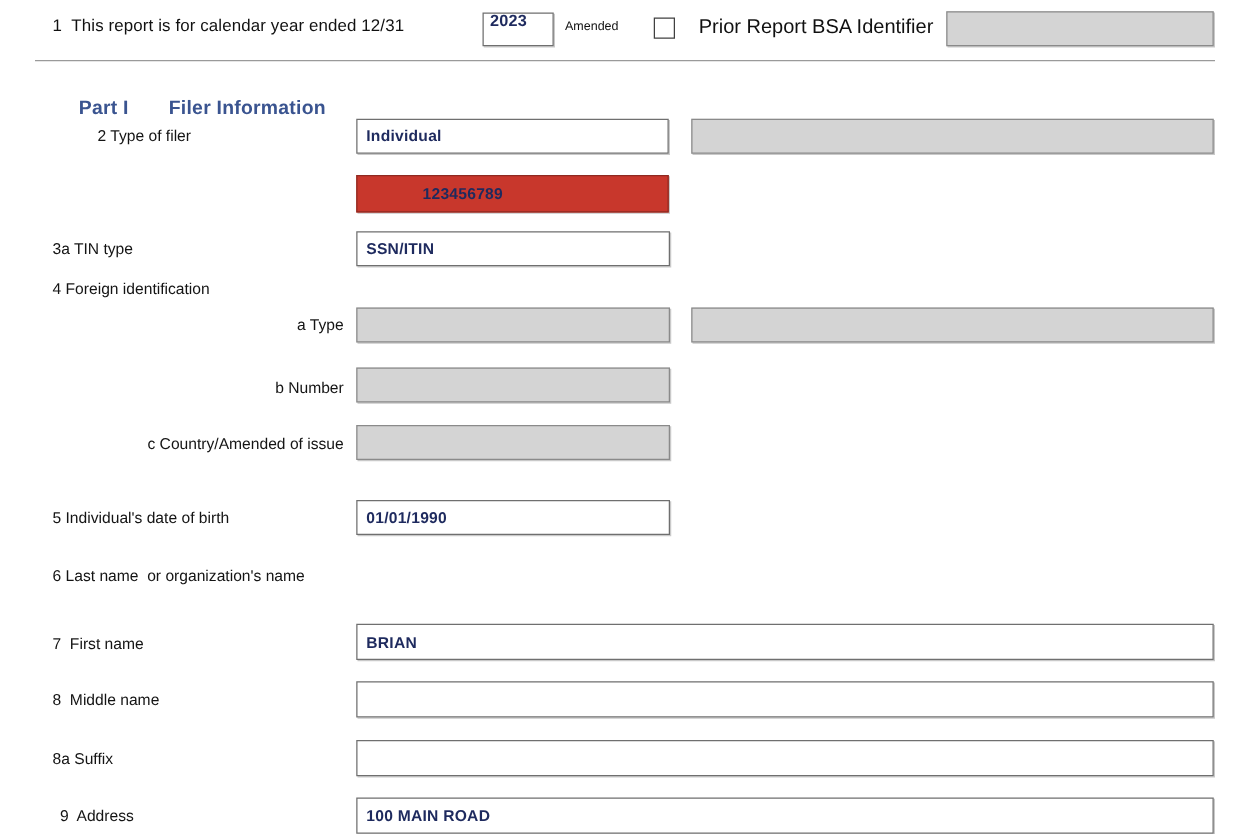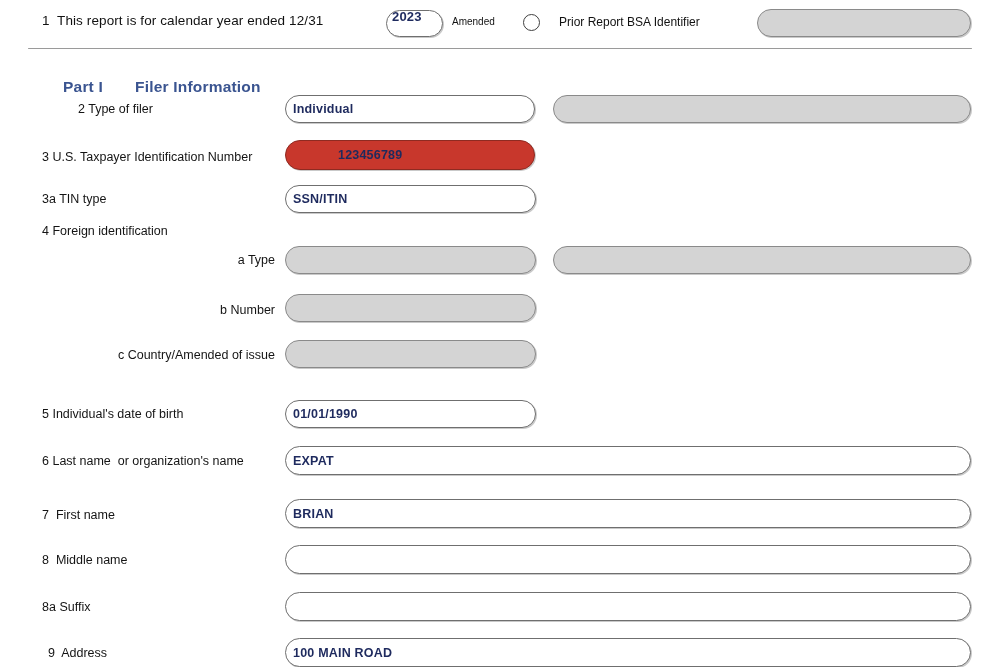--- a/index.html
+++ b/index.html
@@ -17,21 +17,21 @@
     color: #111111;
     -webkit-font-smoothing: antialiased;
   }
 
   .page {
     position: absolute;
     inset: 0;
   }
 
   
-  .abs { position: absolute; border-radius: 23px; }
+  .abs { position: absolute; }
 
   
   .label {
     font-size: 12.5px;
     line-height: 16px;
     color: #1a1a1a;
     white-space: pre;
   }
 
   
@@ -66,21 +66,21 @@
   }
   #amended-checkbox {
     left: 523px; top: 14px;
     width: 17px; height: 17px;
     border: 1px solid #404040;
     background: #ffffff;
     box-sizing: border-box;
   }
   #prior-label {
     left: 559px; top: 14px;
-    font-size: 12px;
+    font-size: 16px;
     color: #111;
     white-space: pre;
   }
   #prior-field {
     left: 757px; top: 9px;
     width: 214px; height: 28px;
   }
 
   #header-rule {
     left: 28px; top: 48px;
@@ -171,21 +171,20 @@
   </div>
 
   <div class="abs row-label" style="left:42px; top:102px;margin-left:36px;">2 Type of filer</div>
   <div class="abs field" style="left:285px; top:95px; width:250px; height:28px;">
     <span class="fval">Individual</span>
   </div>
   <div class="abs field gray" style="left:553px; top:95px; width:418px; height:28px;">
     <span class="fval"></span>
   </div>
 
-  <div class="abs row-label" style="left:42px; top:150px;">3 U.S. Taxpayer Identification Number</div>
   <div class="abs field red" style="left:285px; top:140px; width:250px; height:30px;">
     <span class="fval">123456789</span>
   </div>
 
   <div class="abs row-label" style="left:42px; top:192px;">3a TIN type</div>
   <div class="abs field" style="left:285px; top:185px; width:251px; height:28px;">
     <span class="fval">SSN/ITIN</span>
   </div>
 
   <div class="abs row-label" style="left:42px; top:224px;">4 Foreign identification</div>
@@ -207,23 +206,20 @@
   <div class="abs field gray" style="left:285px; top:340px; width:251px; height:28px;">
     <span class="fval"></span>
   </div>
 
   <div class="abs row-label" style="left:42px; top:407px;">5 Individual's date of birth</div>
   <div class="abs field" style="left:285px; top:400px; width:251px; height:28px;">
     <span class="fval">01/01/1990</span>
   </div>
 
   <div class="abs row-label" style="left:42px; top:454px;">6 Last name  or organization's name</div>
-  <div class="abs field" style="left:285px; top:446px; width:686px; height:29px;">
-    <span class="fval">EXPAT</span>
-  </div>
 
   <div class="abs row-label" style="left:42px; top:508px;">7  First name</div>
   <div class="abs field" style="left:285px; top:499px; width:686px; height:29px;">
     <span class="fval">BRIAN</span>
   </div>
 
   <div class="abs row-label" style="left:42px; top:553px;">8  Middle name</div>
   <div class="abs field" style="left:285px; top:545px; width:686px; height:29px;">
     <span class="fval"></span>
   </div>

